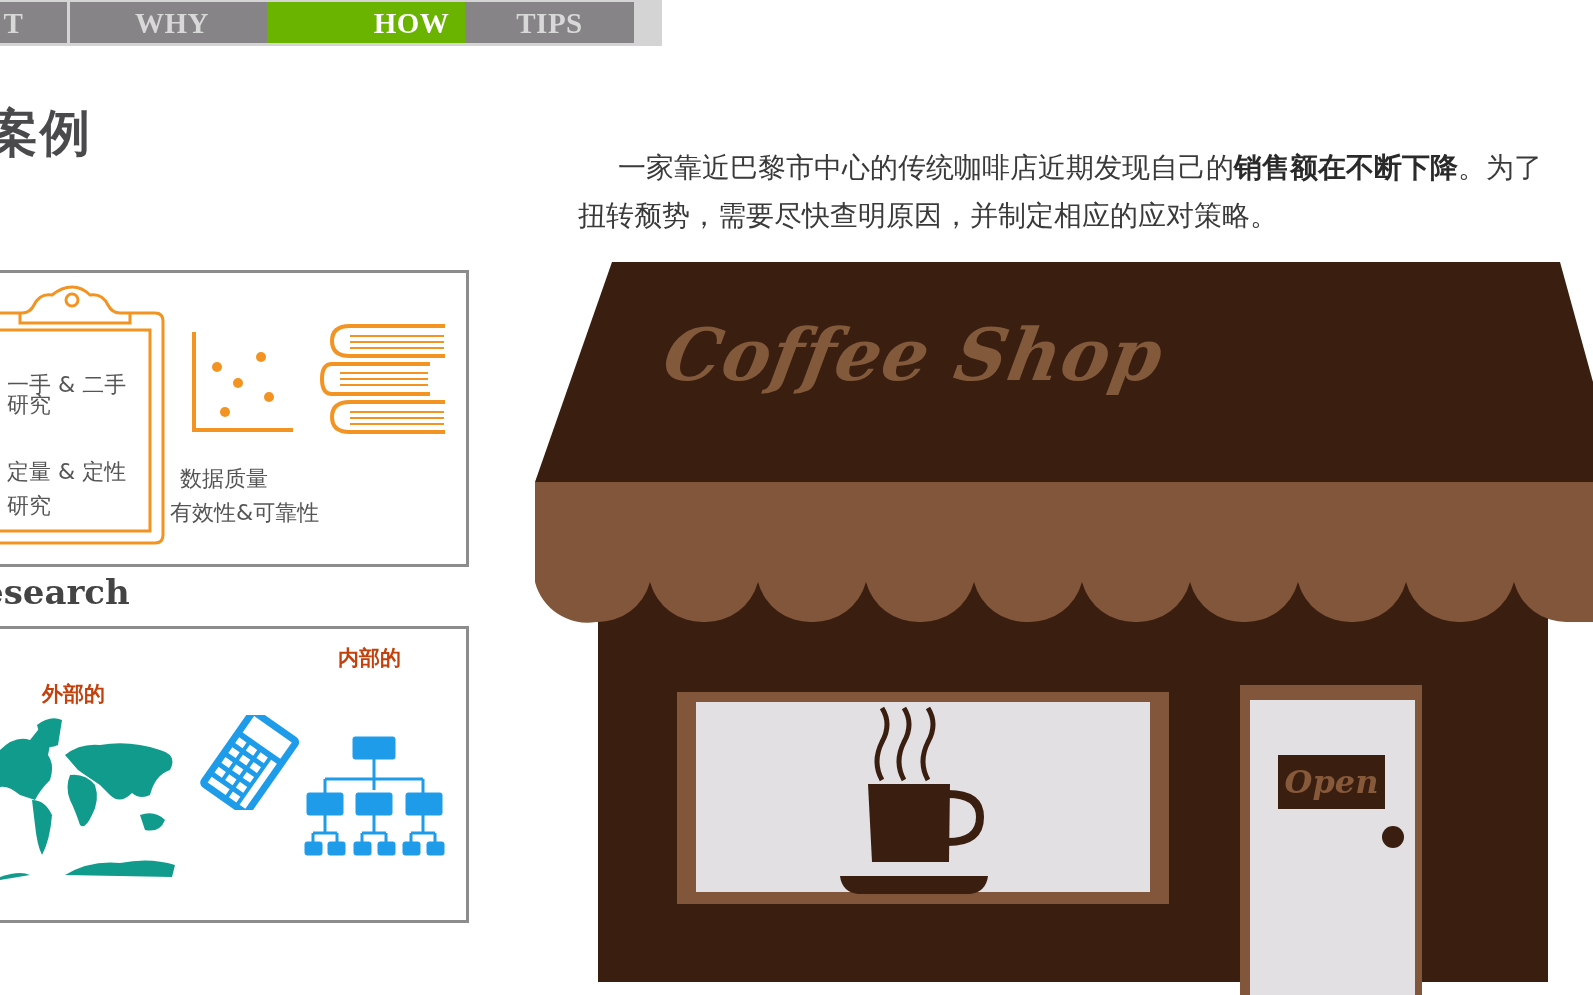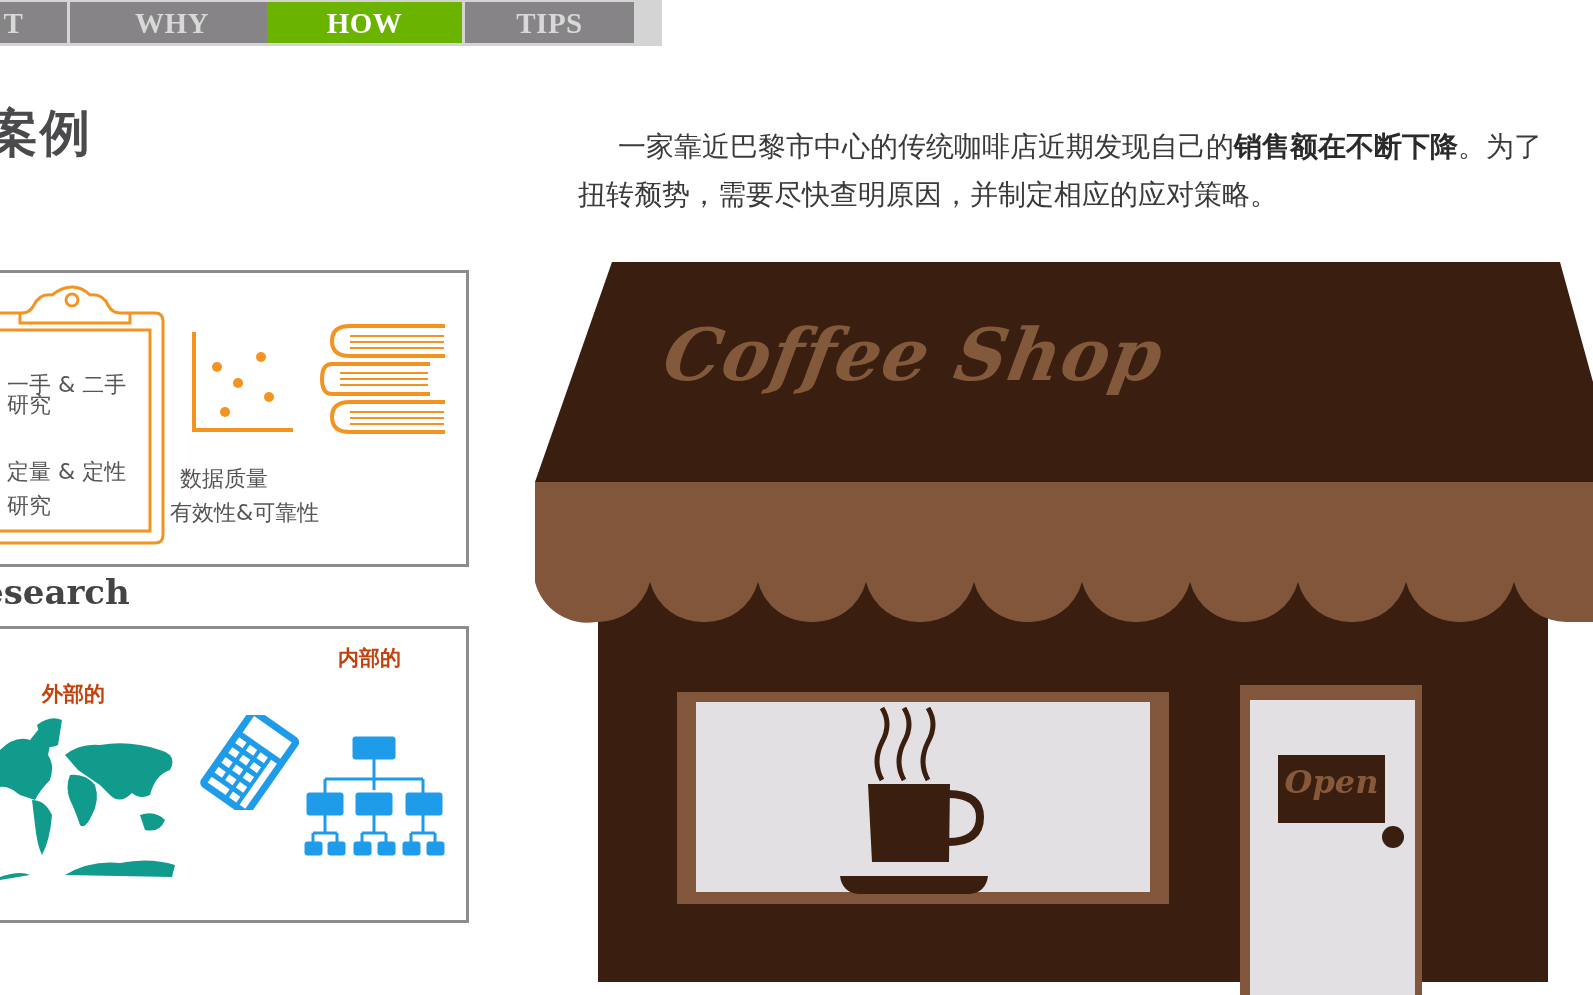--- a/index.html
+++ b/index.html
@@ -7,45 +7,45 @@
 
   
   .tabbar { position:absolute; left:0; top:0; height:46px; width:662px; background:#d4d4d4; }
   .tab { position:absolute; top:2px; height:41px; background:#868486; color:#d8d8d8; font-family:"Liberation Serif", serif; font-weight:bold; font-size:29px; line-height:43px; text-align:center; letter-spacing:0.5px; }
   .tab.active { background:#6ab400; color:#ffffff; }
 
   
   .page-title { position:absolute; left:-12px; top:100px; font-size:50px; font-weight:bold; color:#4a4a4c; font-family:"DejaVu Serif", serif; letter-spacing:2px; }
 
   
-  .intro { position:absolute; left:578px; top:123px; width:980px; font-size:28px; line-height:48px; color:#3a3a3a; font-family:"DejaVu Sans", sans-serif; text-indent:40px; }
+  .intro { position:absolute; left:578px; top:144px; width:980px; font-size:28px; line-height:48px; color:#3a3a3a; font-family:"DejaVu Sans", sans-serif; text-indent:40px; }
   .intro b { font-weight:bold; color:#2a2a2a; }
 
   
   .box { position:absolute; border:3px solid #8c8c8c; background:#fff; box-sizing:border-box; }
   .box1 { left:-10px; top:270px; width:479px; height:297px; }
   .box2 { left:-10px; top:626px; width:479px; height:297px; }
 
   .clip-label { position:absolute; font-family:"DejaVu Sans", sans-serif; font-size:22px; line-height:34px; color:#555; }
   .dq-label { position:absolute; font-family:"DejaVu Sans", sans-serif; font-size:22px; line-height:34px; color:#555; text-align:left; }
   .section-heading { position:absolute; left:-18px; top:572px; font-family:"DejaVu Serif", serif; font-weight:bold; font-size:34px; color:#444; }
   .ext-int { position:absolute; font-family:"DejaVu Sans", sans-serif; font-weight:bold; font-size:21px; color:#c2410c; }
 
   
   .shop { position:absolute; left:530px; top:262px; width:1063px; height:733px; }
   .coffee-sign { position:absolute; left:665px; top:312px; font-family:"DejaVu Serif", serif; font-style:italic; font-weight:bold; font-size:72px; color:#82593a; letter-spacing:1px; transform:skewX(-10deg); }
-  .open-sign { position:absolute; left:1278px; top:755px; width:107px; height:68px; background:#3a1e10; color:#86593a; font-family:"DejaVu Serif", serif; font-style:italic; font-weight:bold; font-size:32px; line-height:54px; text-align:center; }
+  .open-sign { position:absolute; left:1278px; top:755px; width:107px; height:54px; background:#3a1e10; color:#86593a; font-family:"DejaVu Serif", serif; font-style:italic; font-weight:bold; font-size:32px; line-height:54px; text-align:center; }
 </style>
 </head>
 <body>
 
 <div class="tabbar">
   <div class="tab" style="left:-40px;width:107px;">T</div>
   <div class="tab" style="left:70px;width:204px;">WHY</div>
-  <div class="tab active" style="left:267px;width:195px;">HOW</div>
+  <div class="tab active" style="left:267px;width:195px;padding-left:47px;">HOW</div>
   <div class="tab" style="left:465px;width:169px;">TIPS</div>
 </div>
 
 <div class="page-title">案例</div>
 
 <div class="intro"><span>一家靠近巴黎市中心的传统咖啡店近期发现自己的</span><b>销售额在不断下降</b><span>。为了扭转颓势，需要尽快查明原因，并制定相应的应对策略。</span></div>
 
 <div class="box box1"></div>
 
 <svg style="position:absolute;left:0;top:283px;" width="170" height="265">

